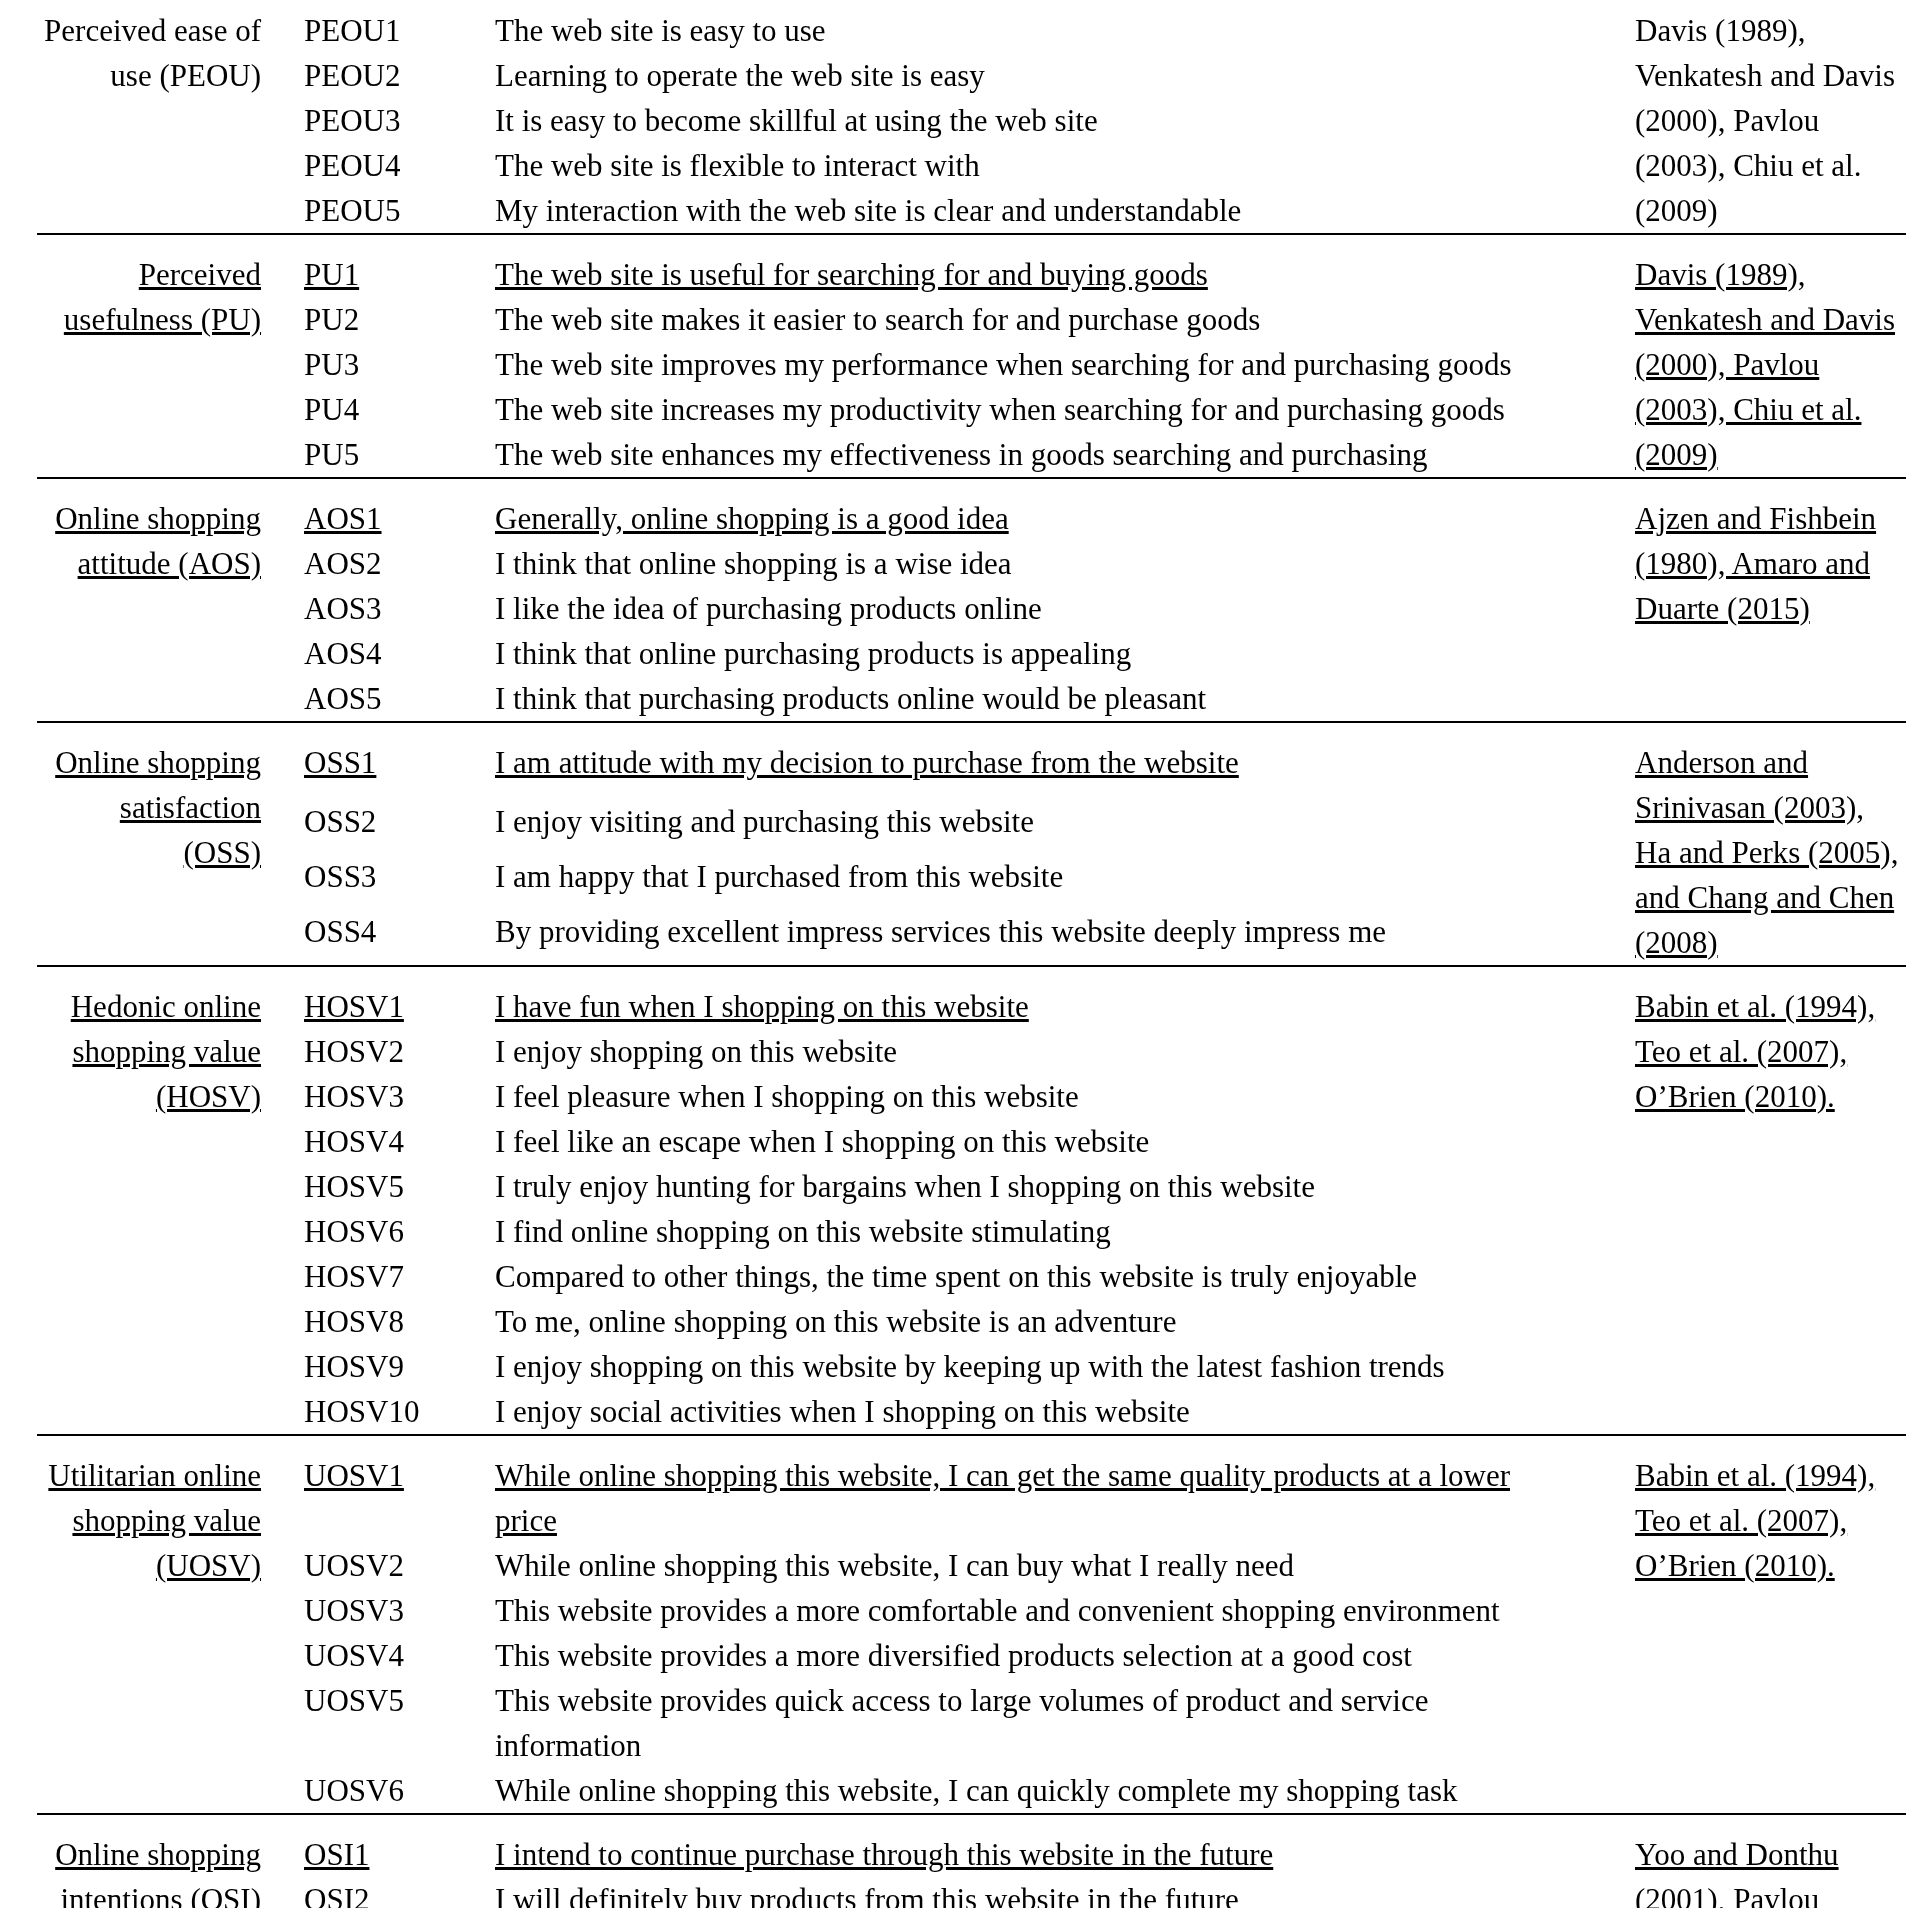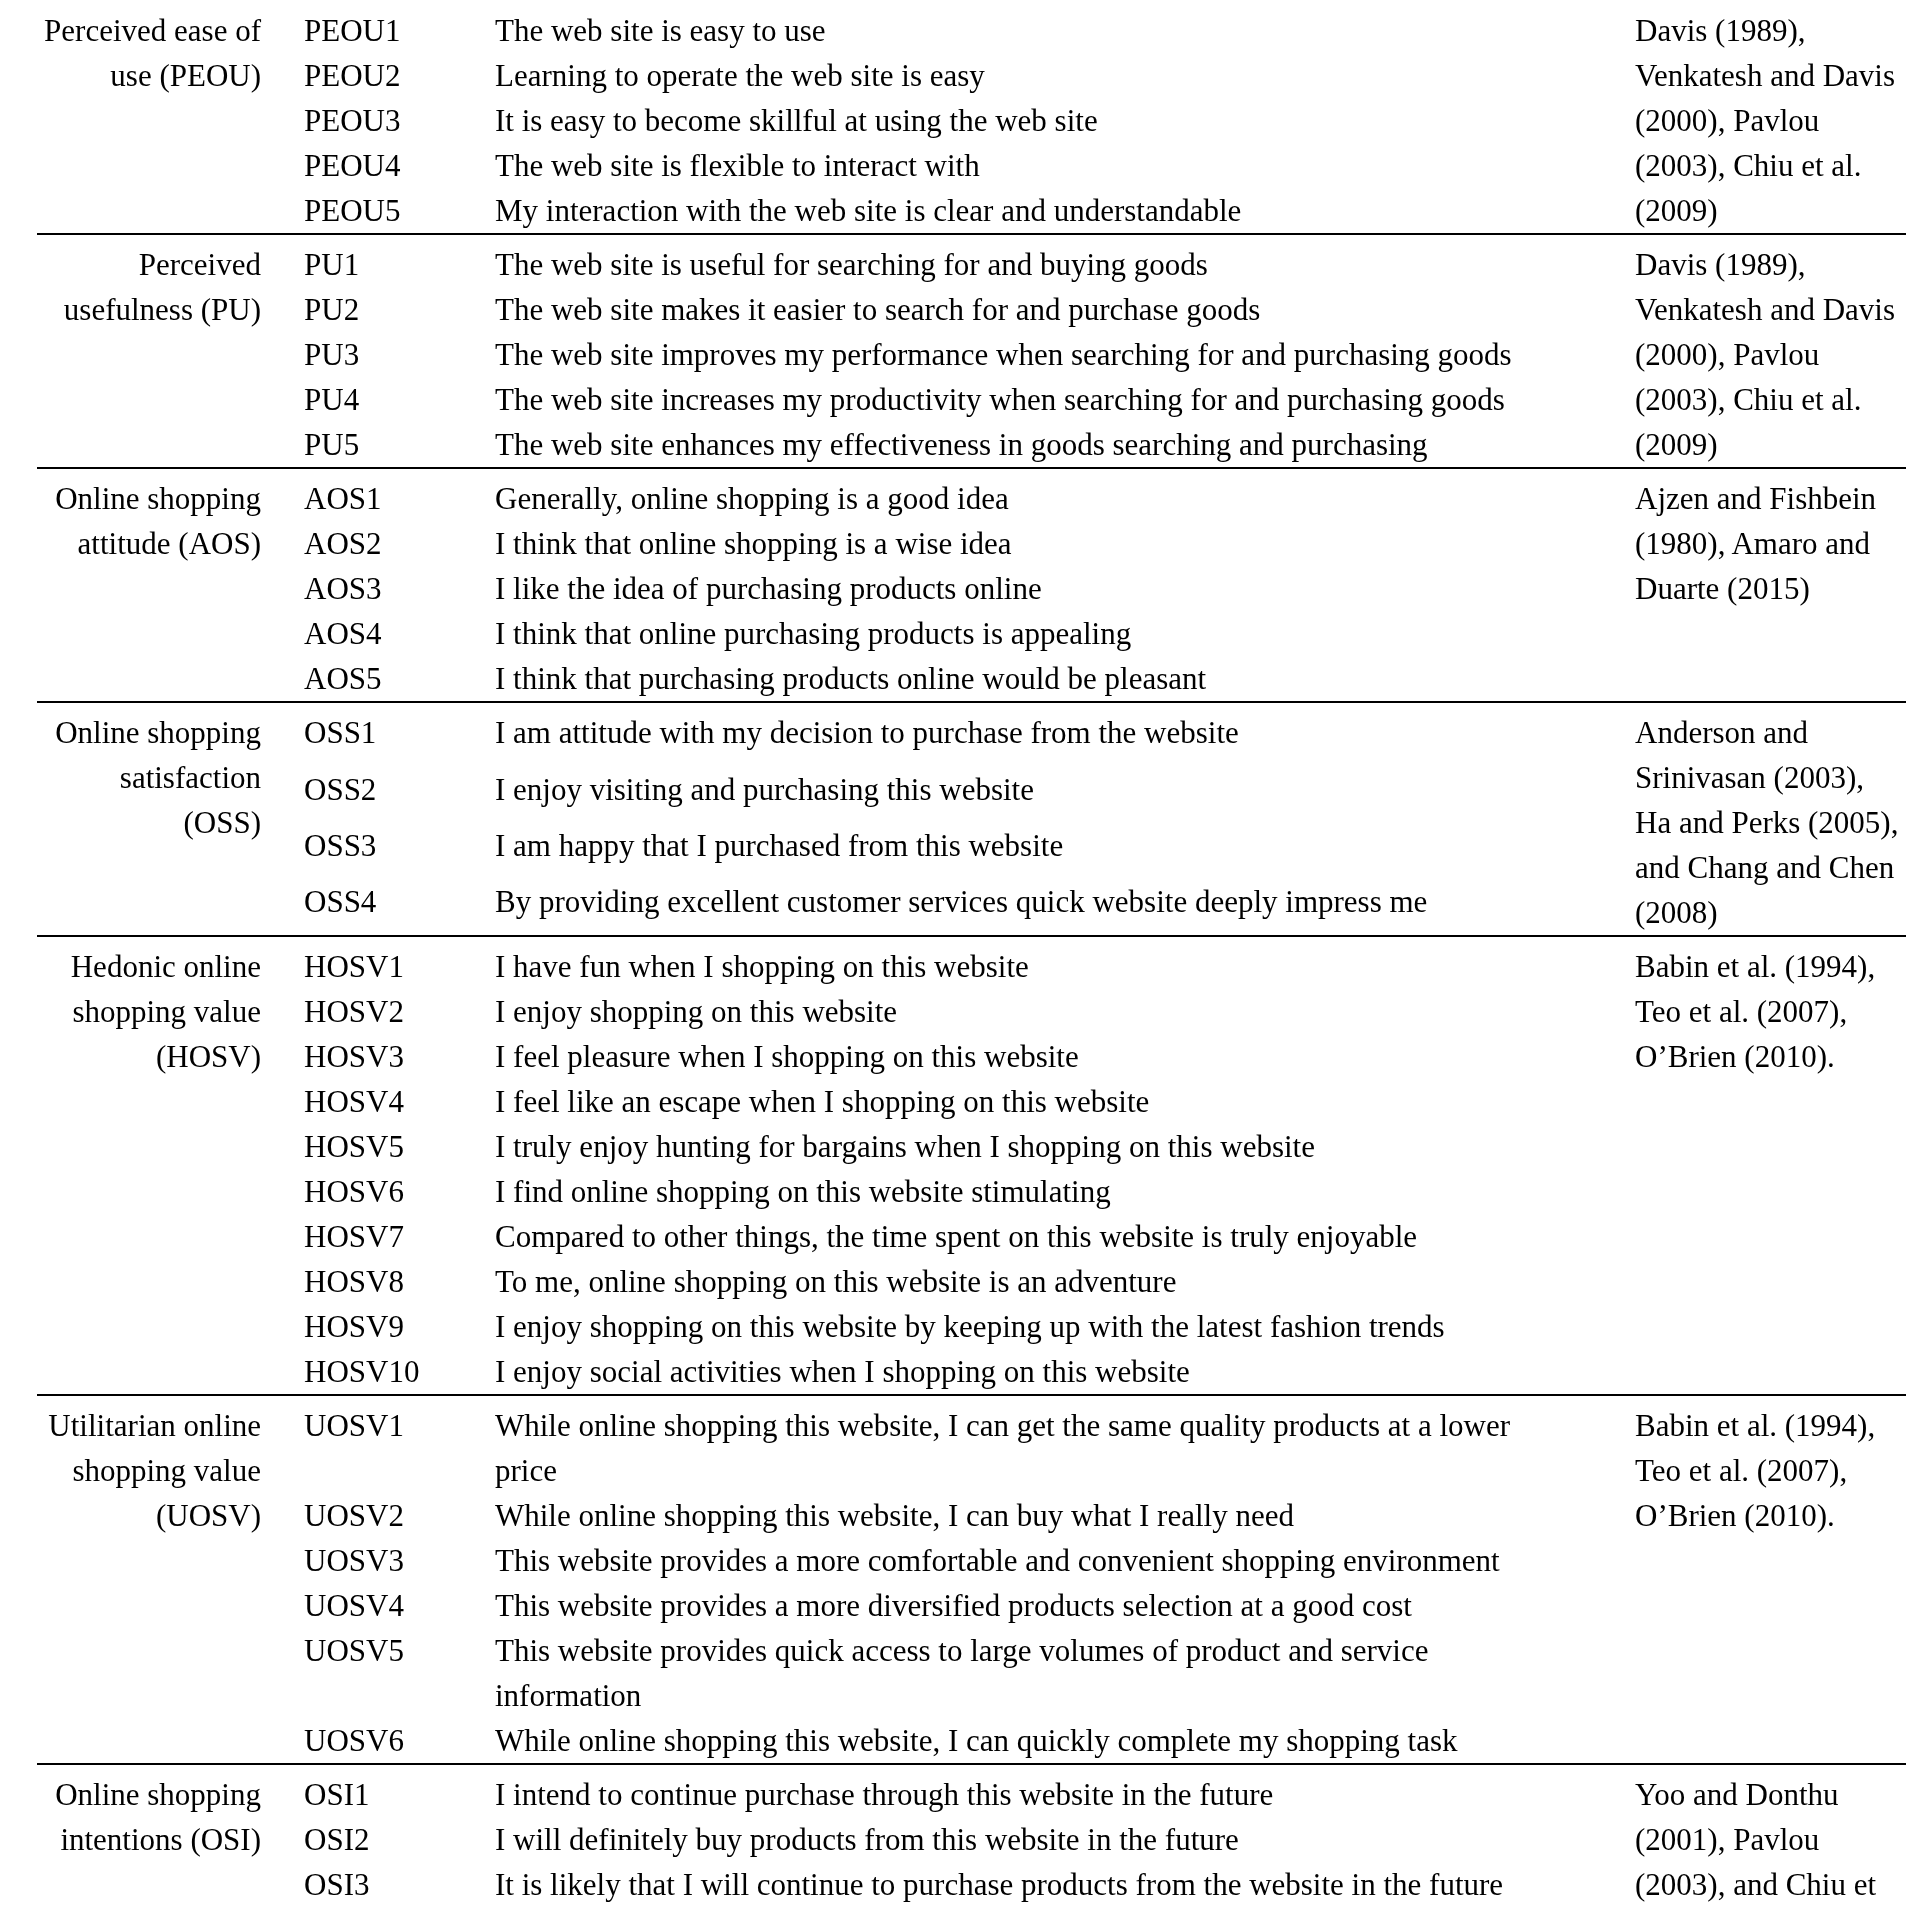--- a/index.html
+++ b/index.html
@@ -23,21 +23,22 @@
     line-height: 45px;
     padding: 0;
     word-wrap: break-word;
   }
   td.construct   { padding-right: 43px; text-align: right; }
   td.code        { padding-right: 9.8px; }
   td.itemtext    { padding-right: 81px; margin-top: 41px; }
   td.sources     { padding-right: 5.9px; }
   tr.group-start td {
     border-top: 2.5px solid #000000;
-    padding-top: 7px;
+    padding-top: 17px;
+    text-decoration: underline;
   }
 </style>
 </head>
 <body>
 
 <div class="wrap">
   <table class="items-table">
     <colgroup>
       <col style="width:267px">
       <col style="width:191px">
@@ -120,21 +121,21 @@
         <tr>
           <td class="code">OSS2</td>
           <td class="itemtext">I enjoy visiting and purchasing this website</td>
         </tr>
         <tr>
           <td class="code">OSS3</td>
           <td class="itemtext">I am happy that I purchased from this website</td>
         </tr>
         <tr>
           <td class="code">OSS4</td>
-          <td class="itemtext">By providing excellent customer services quick website deeply impress me</td>
+          <td class="itemtext">By providing excellent impress services this website deeply impress me</td>
         </tr>
         <tr class="group-start">
           <td class="construct" rowspan="10">Hedonic online shopping value (HOSV)</td>
           <td class="code">HOSV1</td>
           <td class="itemtext">I have fun when I shopping on this website</td>
           <td class="sources" rowspan="10">Babin et al. (1994), Teo et al. (2007), O’Brien (2010).</td>
         </tr>
         <tr>
           <td class="code">HOSV2</td>
           <td class="itemtext">I enjoy shopping on this website</td>

